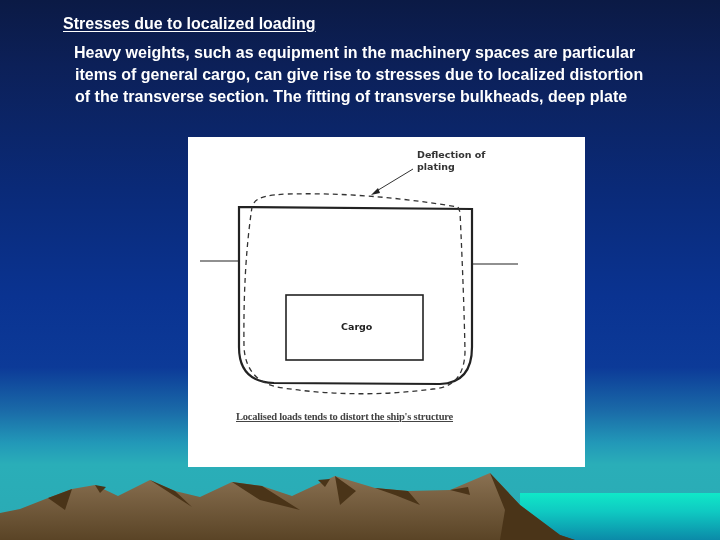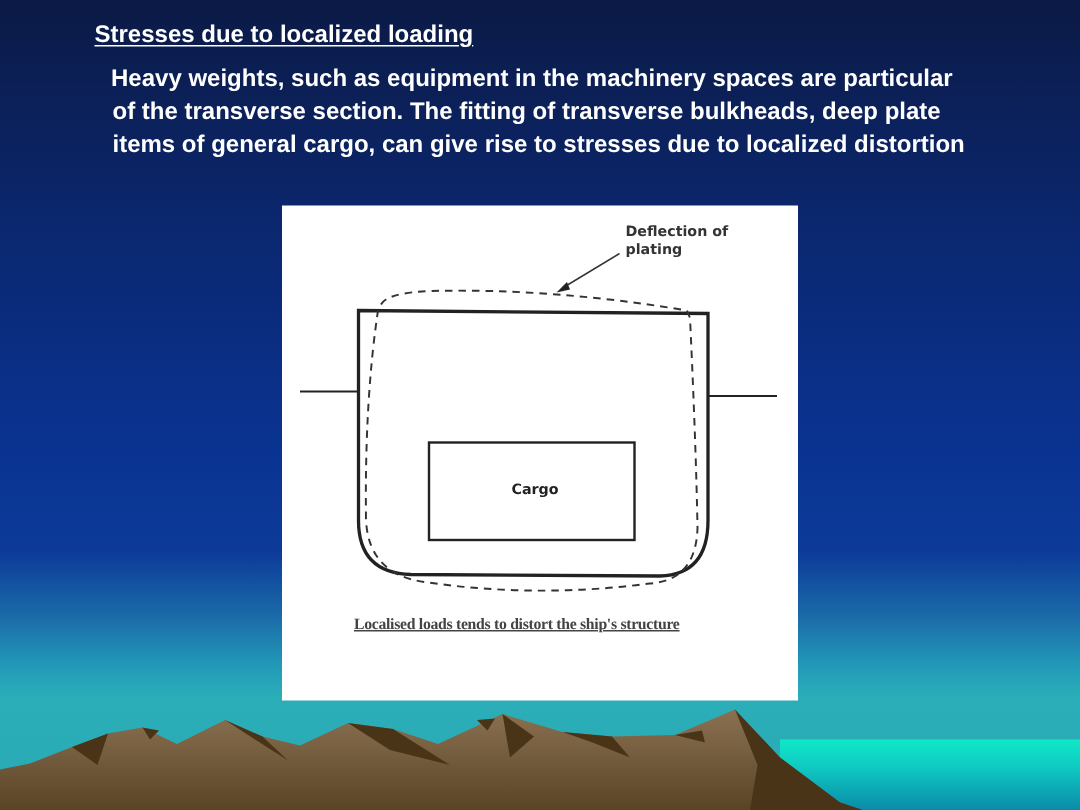--- a/index.html
+++ b/index.html
@@ -16,21 +16,21 @@
     color: #ffffff; font-size: 16px; text-decoration: underline;
     text-underline-offset: 2px; white-space: nowrap;
   }
   .body-text {
     position: absolute; left: 74px; top: 42px; width: 610px;
     color: #ffffff; font-size: 16px; line-height: 22px;
   }
   .body-text .line { display: block; white-space: nowrap; }
   .body-text .line.indent { padding-left: 1px; }
   .figure {
-    position: absolute; left: 188px; top: 137px; width: 344px; height: 330px;
+    position: absolute; left: 188px; top: 137px; width: 397px; height: 330px;
     background: #ffffff;
   }
   .figure svg { position: absolute; left: 0; top: 0; }
   .label-deflection {
     position: absolute; left: 229px; top: 12px; font-size: 9.5px; color: #333;
     line-height: 12px; font-family: "DejaVu Sans", sans-serif;
   }
   .label-cargo {
     position: absolute; left: 153px; top: 184px; font-size: 9.5px; color: #222;
     font-family: "DejaVu Sans", sans-serif;
@@ -48,22 +48,22 @@
 </style>
 </head>
 <body>
 
 <div class="slide">
 
   <div class="heading">Stresses due to localized loading</div>
 
   <div class="body-text">
     <span class="line">Heavy weights, such as equipment in the machinery spaces are particular</span>
+    <span class="line indent">items of general cargo, can give rise to stresses due to localized distortion</span>
     <span class="line indent">of the transverse section. The fitting of transverse bulkheads, deep plate</span>
-    <span class="line indent">items of general cargo, can give rise to stresses due to localized distortion</span>
   </div>
 
   <div class="figure">
     <svg width="344" height="330" viewBox="0 0 344 330">
 
       <line x1="12" y1="124" x2="50" y2="124" stroke="#222" stroke-width="1.2"></line>
       <line x1="284" y1="127" x2="330" y2="127" stroke="#222" stroke-width="1.2"></line>
 
       <path d="M51 70 L284 72 L284 210 Q284 246 252 247 L86 246 Q51 245 51 210 Z" fill="none" stroke="#222" stroke-width="2.2"></path>
 

